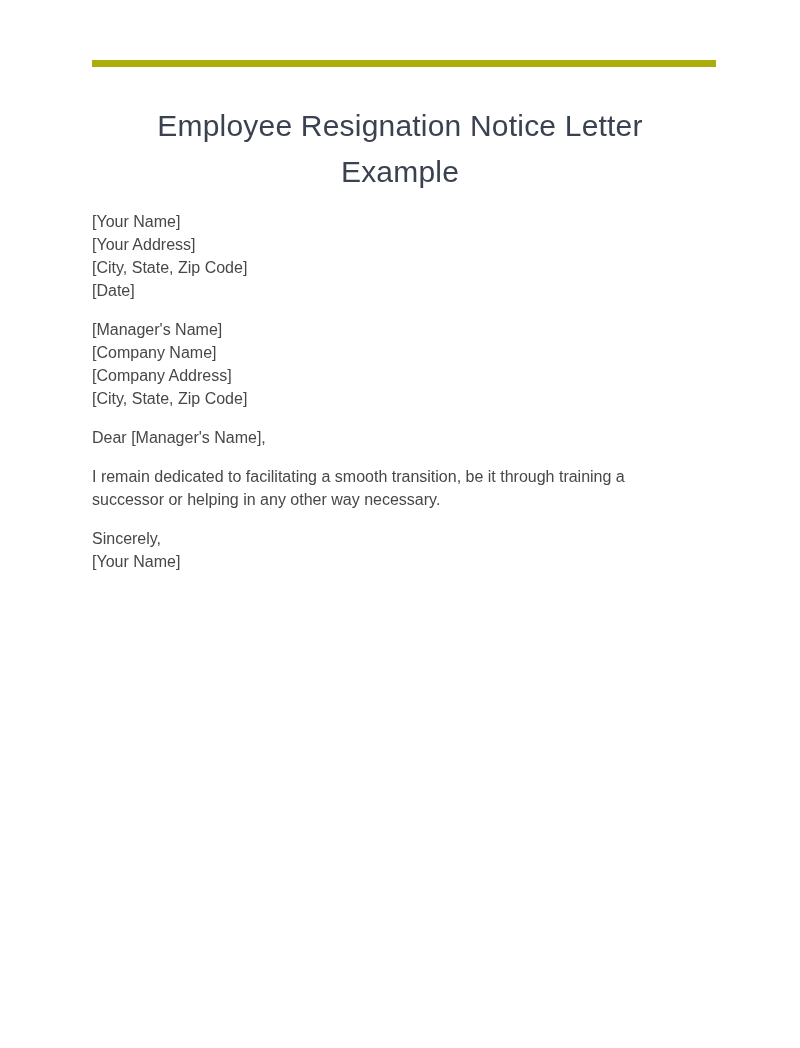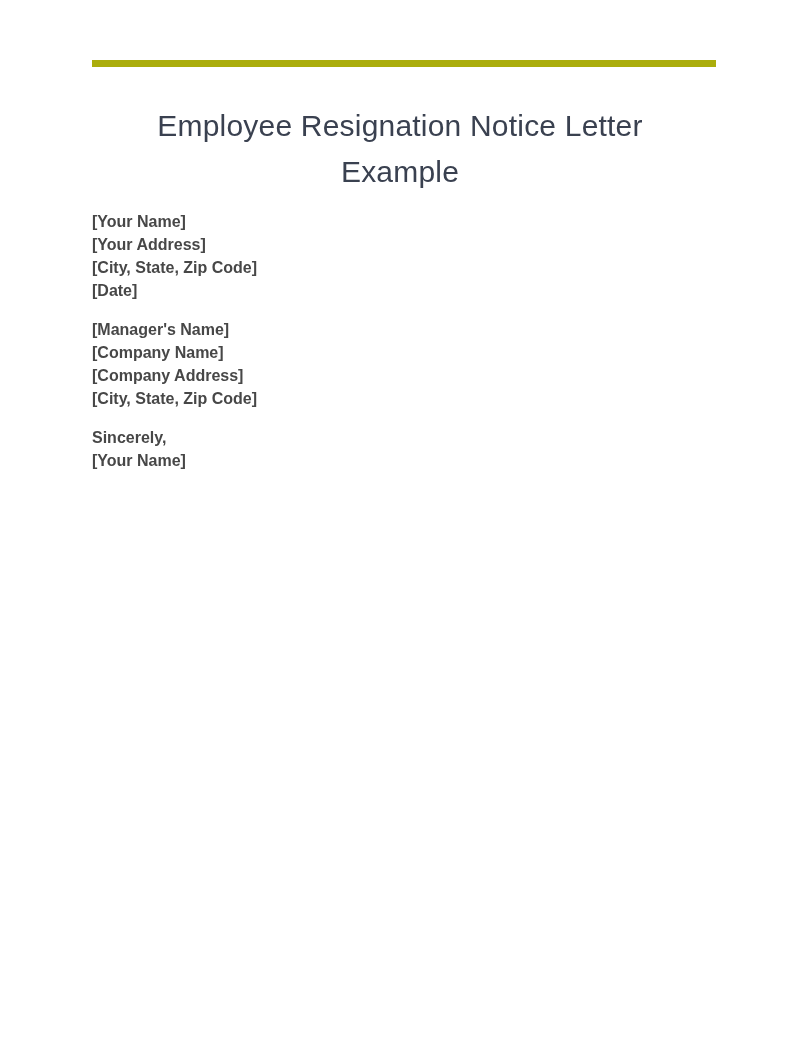--- a/index.html
+++ b/index.html
@@ -37,21 +37,20 @@
     letter-spacing: 0.2px;
   }
   .letter-body {
     font-size: 16px;
     line-height: 23px;
     color: #474747;
   }
   .letter-body p {
     margin: 0 0 16px 0;
     white-space: pre-line;
-    font-weight: bold;
   }
 </style>
 </head>
 <body>
 
 <div class="page">
   <div class="accent-bar"></div>
 
   <h1 class="doc-title">Employee Resignation Notice Letter
 Example</h1>
@@ -60,20 +59,23 @@
     <p>[Your Name]
 [Your Address]
 [City, State, Zip Code]
 [Date]</p>
 
     <p>[Manager's Name]
 [Company Name]
 [Company Address]
 [City, State, Zip Code]</p>
 
+    <p>Dear [Manager's Name],</p>
 
 
+    <p>I remain dedicated to facilitating a smooth transition, be it through training a
+successor or helping in any other way necessary.</p>
 
 
     <p>Sincerely,
 [Your Name]</p>
   </div>
 </div>
 
 </body></html>

